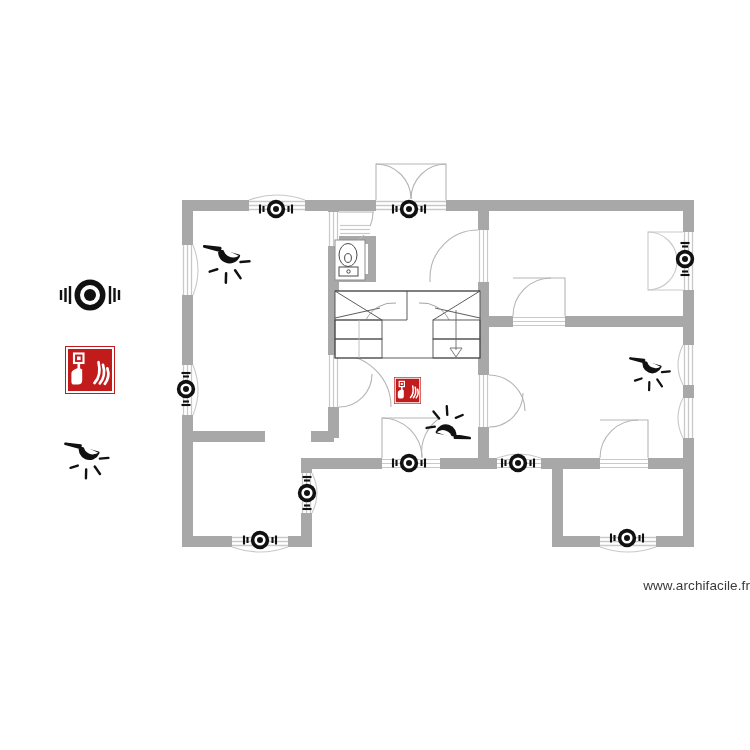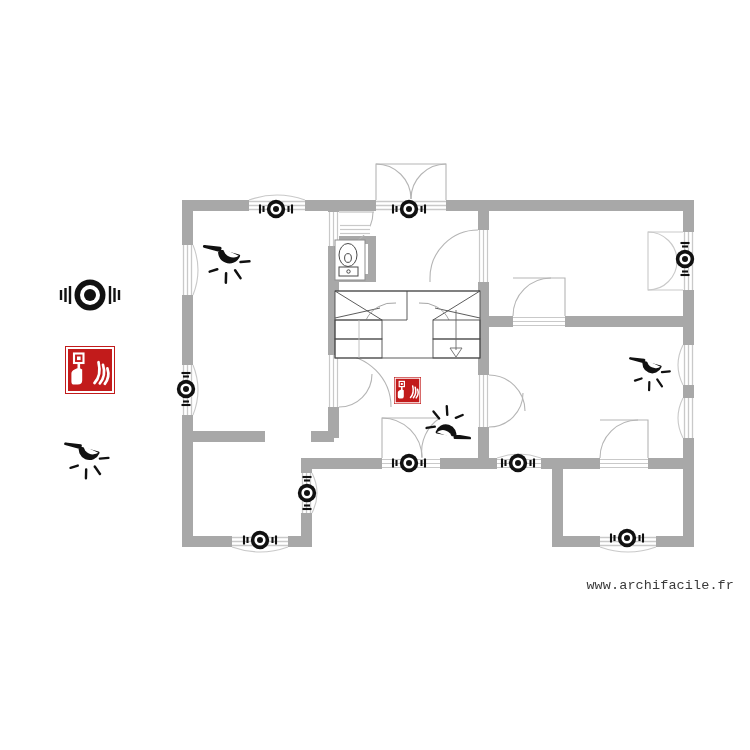--- a/index.html
+++ b/index.html
@@ -20,25 +20,25 @@
     width: 750px;
     height: 750px;
   }
   svg.plan-canvas {
     display: block;
     width: 750px;
     height: 750px;
   }
   .watermark {
     position: absolute;
-    right: 16px;
+    right: 0;
     top: 578px;
     font-size: 13.5px;
     color: #3a3a3a;
-    font-family: Liberation Mono, monospace;
+    font-family: Liberation Sans, sans-serif;
     letter-spacing: 0.1px;
     white-space: nowrap;
   }
 </style>
 </head>
 <body>
 
 <div id="plan-root">
 
   <svg class="plan-canvas" viewBox="0 0 750 750" xmlns="http://www.w3.org/2000/svg">

